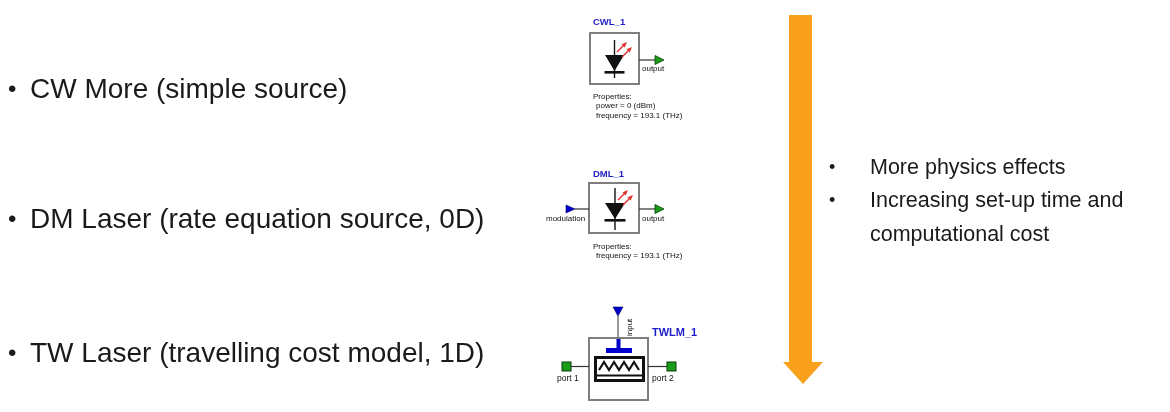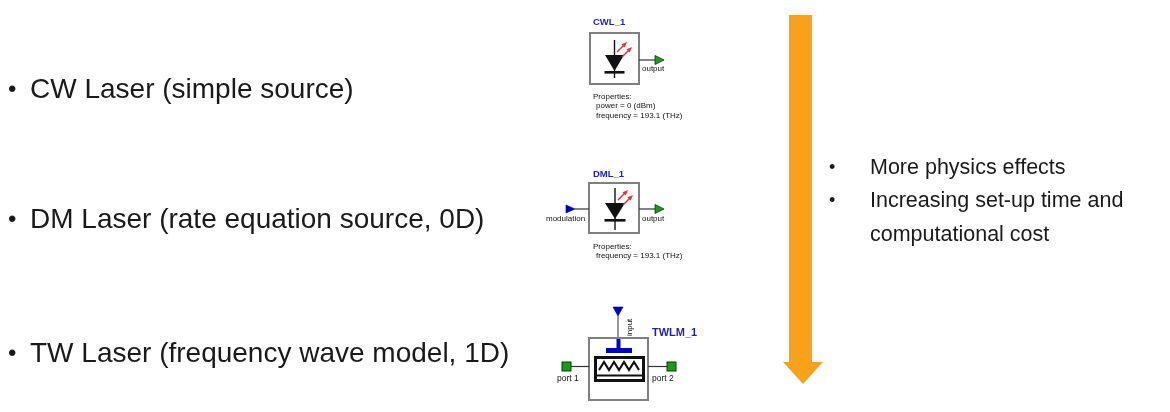--- a/index.html
+++ b/index.html
@@ -24,29 +24,29 @@
   .port-label{fill:#111;}
   .props{fill:#111;}
 </style>
 </head>
 <body>
 
 <div class="canvas">
 
   <div class="lbullet" style="top:73px;">
     <span class="dot">•</span>
-    <span>CW Laser (simple source)</span>
+    <span>CW More (simple source)</span>
   </div>
   <div class="lbullet" style="top:203px;">
     <span class="dot">•</span>
     <span>DM Laser (rate equation source, 0D)</span>
   </div>
   <div class="lbullet" style="top:337px;">
     <span class="dot">•</span>
-    <span>TW Laser (frequency wave model, 1D)</span>
+    <span>TW Laser (travelling cost model, 1D)</span>
   </div>
 
   <svg class="grp" style="left:540px;top:10px;" width="170" height="115" viewBox="0 0 170 115">
     <text x="53" y="15" font-size="9.5" class="comp-title">CWL_1</text>
     <rect x="50" y="23" width="49" height="51" fill="#ffffff" stroke="#7f7f7f" stroke-width="2"></rect>
     <g>
       <line x1="74.5" y1="30" x2="74.5" y2="68" stroke="#111" stroke-width="1.4"></line>
       <polygon points="65,45 84,45 74.5,61" fill="#111"></polygon>
       <rect x="64.5" y="61" width="20" height="2.6" fill="#111"></rect>
     </g>

